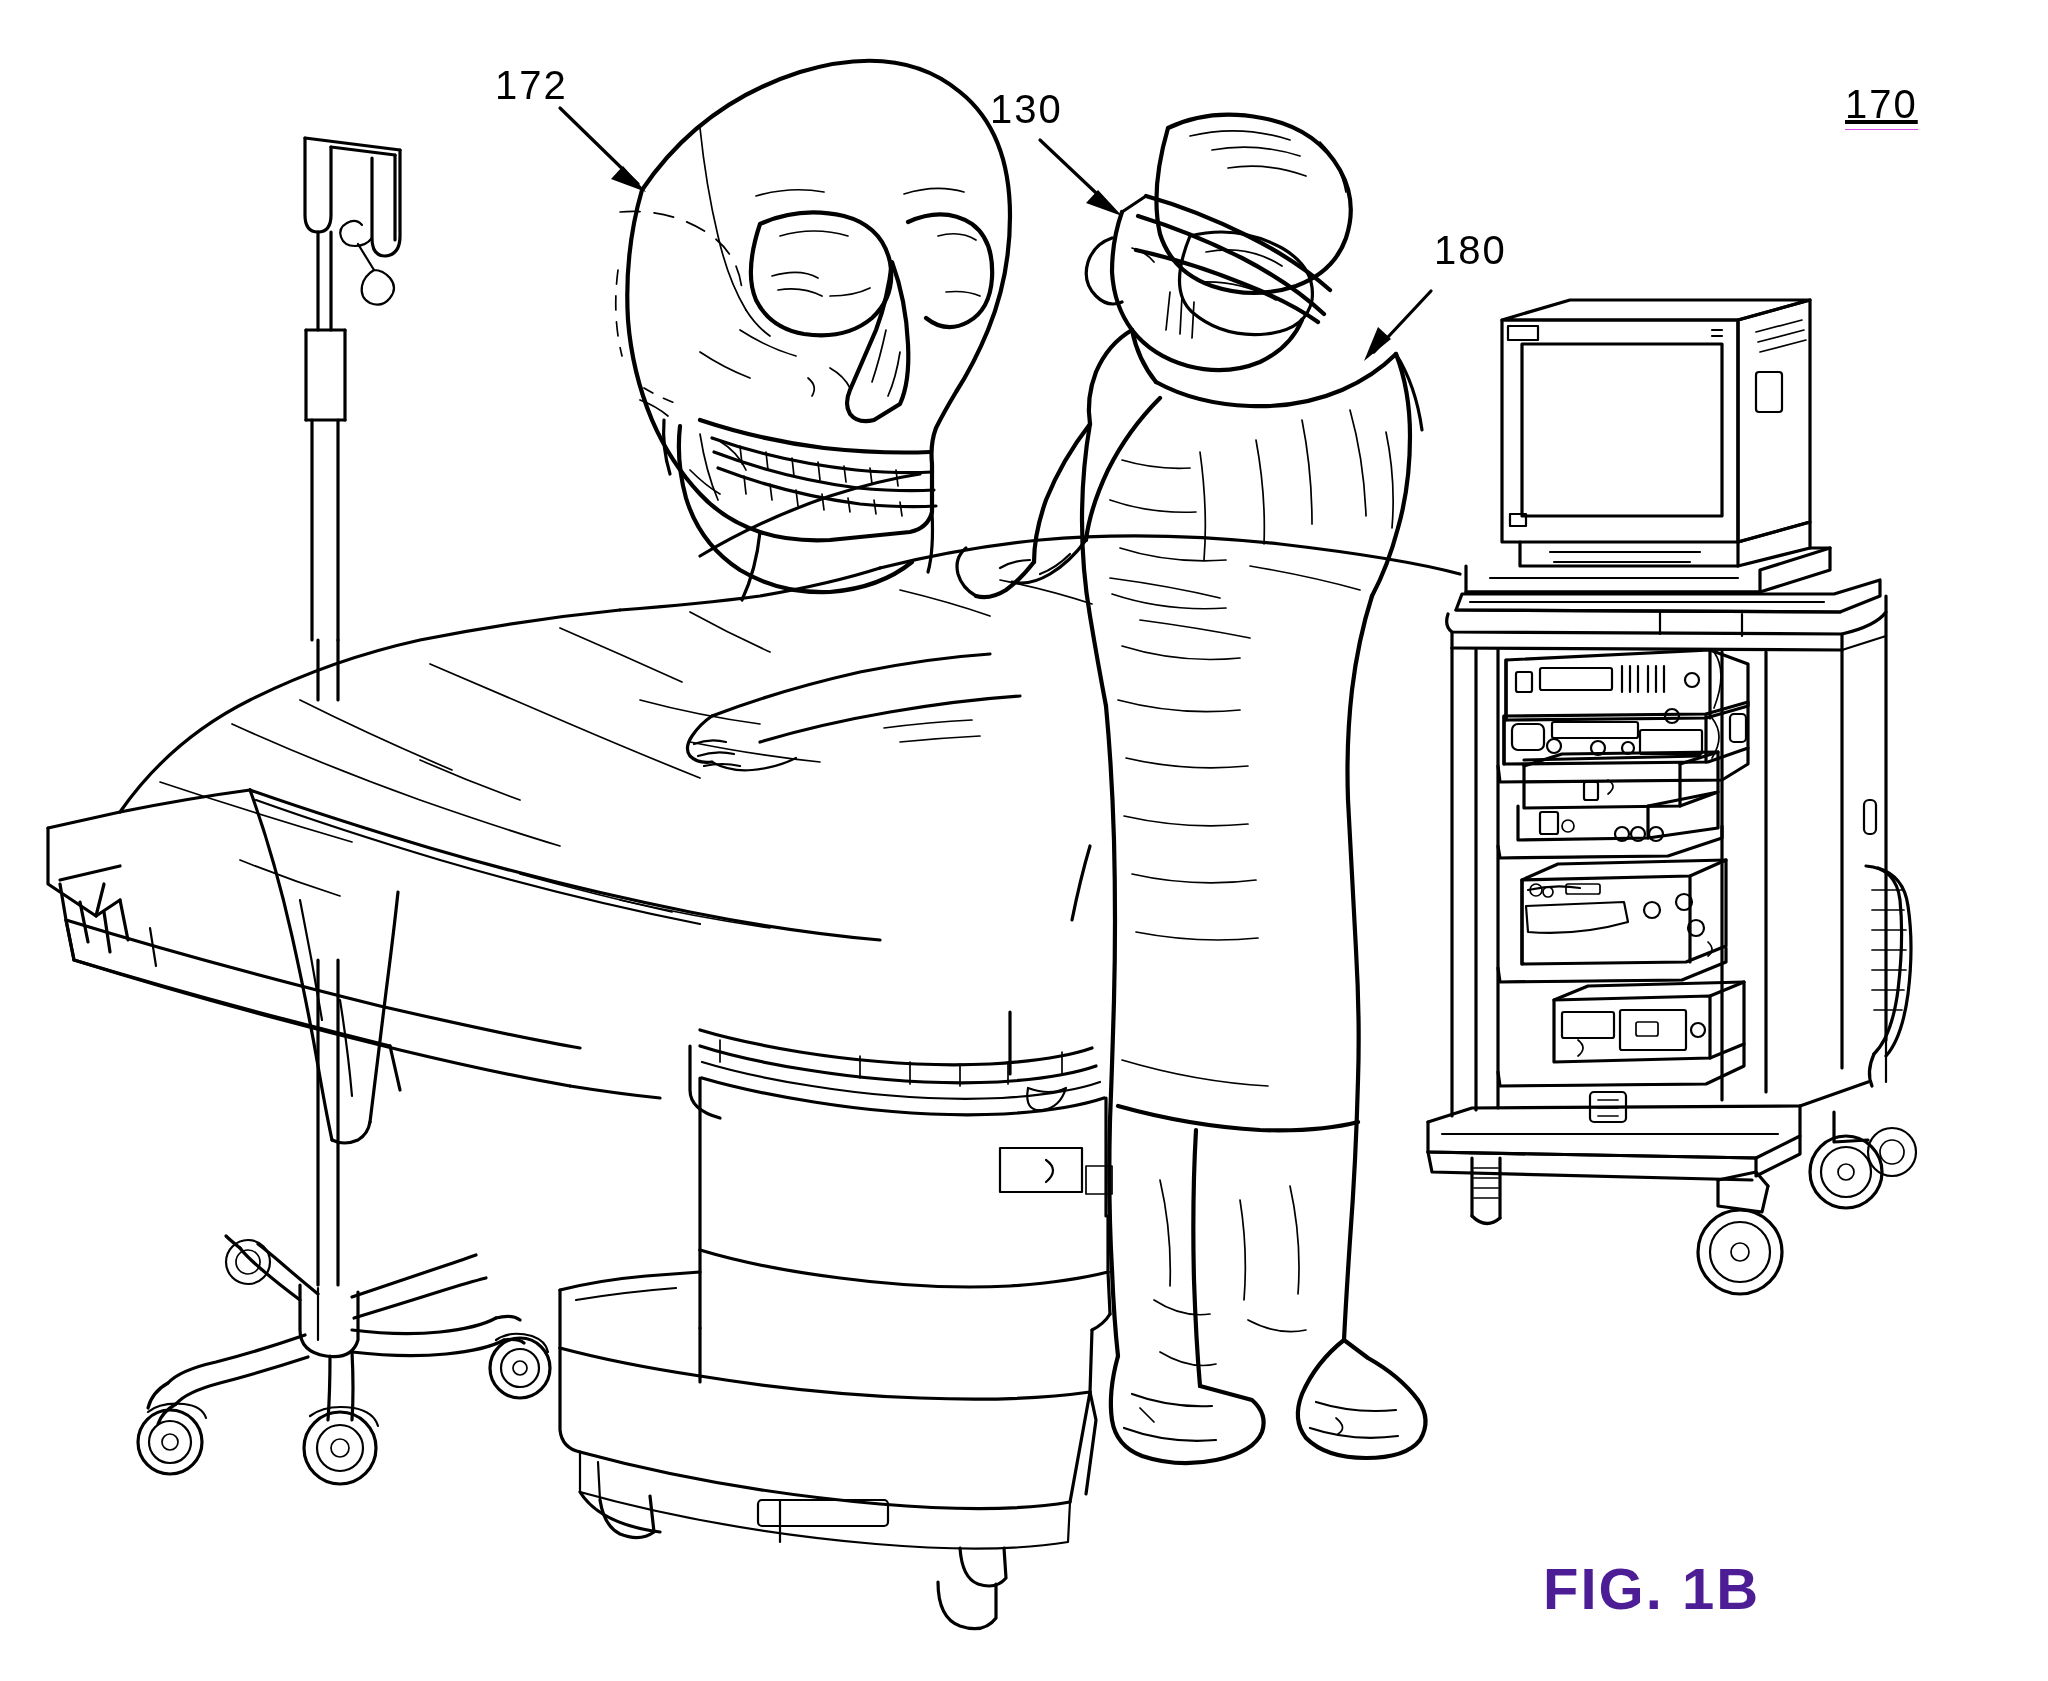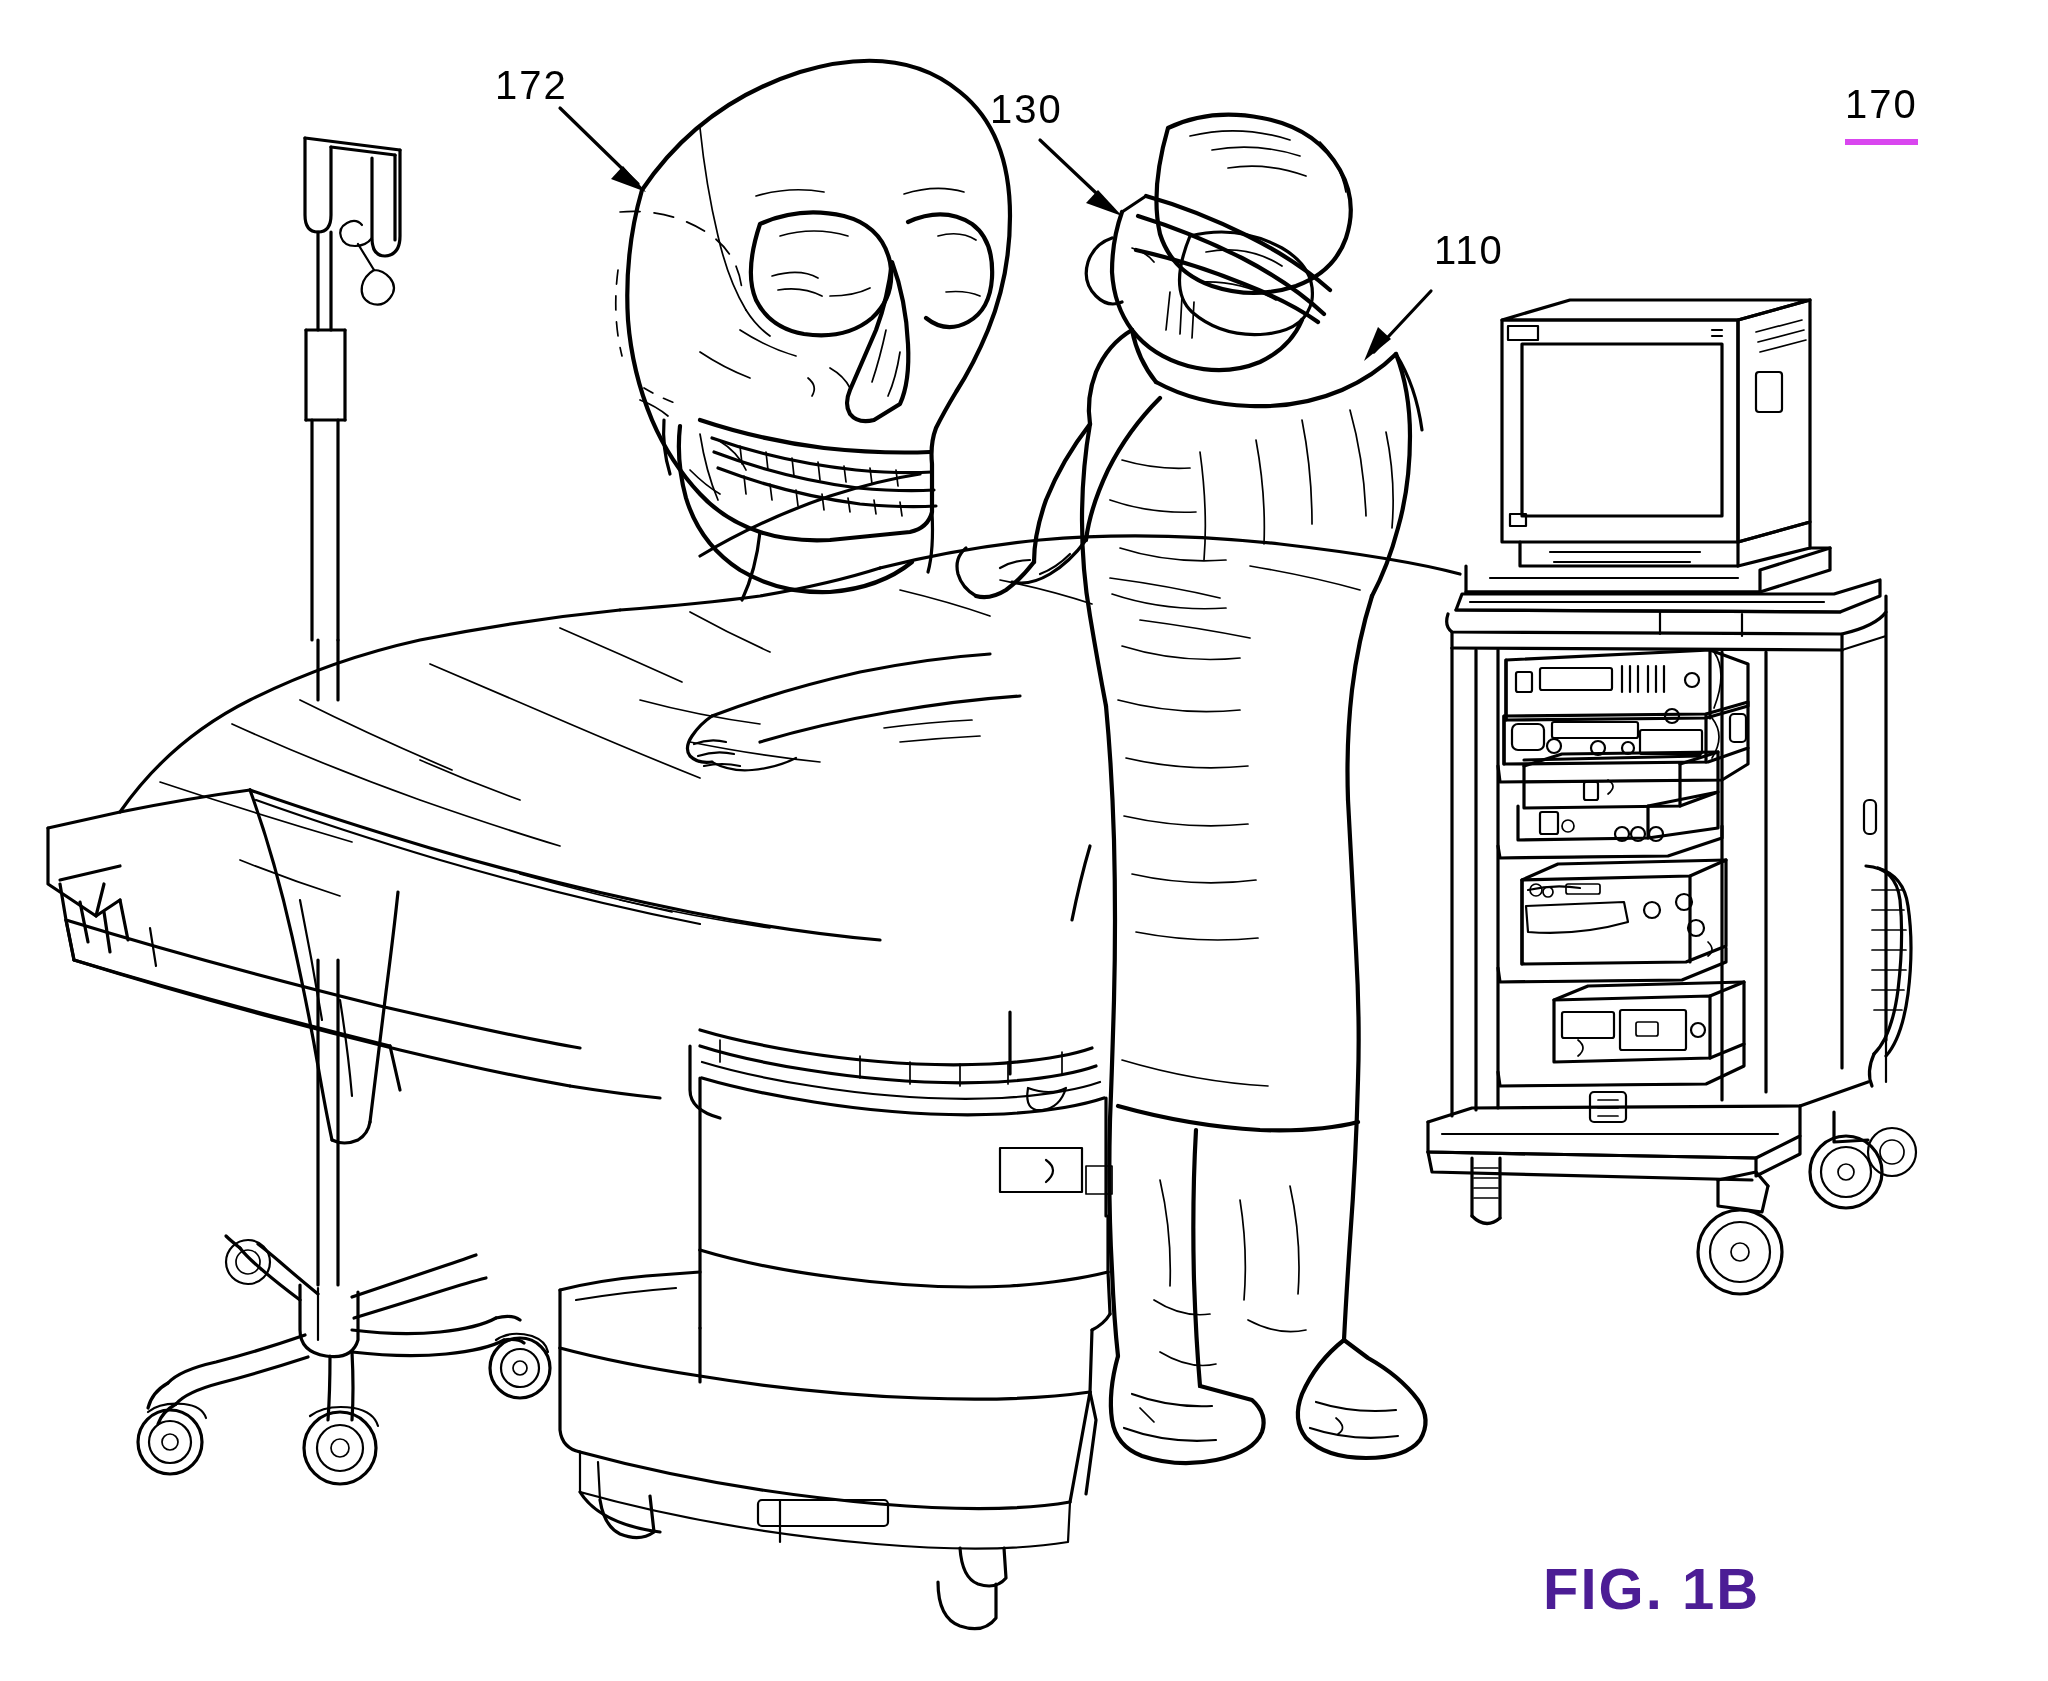--- a/index.html
+++ b/index.html
@@ -63,22 +63,23 @@
     font-family: "Liberation Sans", sans-serif;
     font-size: 40px;
     font-weight: 400;
     color: #000000;
     letter-spacing: 2px;
     white-space: nowrap;
   }
   #label-170 {
     left: 1845px;
     top: 82px;
-    border-bottom: 6px solid #d946ef;
-    padding-bottom: 12px;
+    border-bottom: 1px solid #d946ef;
+    padding-bottom: 2px;
+    text-decoration: underline;
   }
   #label-172 { left: 495px; top: 55px; margin-top: 8px; }
   #label-130 { left: 990px; top: 87px; }
   #label-180 { left: 1434px; top: 228px; }
 
   #fig-caption {
     position: absolute;
     left: 1543px;
     top: 1555px;
     font-family: "Liberation Sans", sans-serif;
@@ -720,17 +721,17 @@
     </g>
 
   </svg>
 
   <div class="ref-label" id="label-170">170</div>
 
   <div class="ref-label" id="label-172">172</div>
 
   <div class="ref-label" id="label-130">130</div>
 
-  <div class="ref-label" id="label-180">110</div>
+  <div class="ref-label" id="label-180">180</div>
 
   <div id="fig-caption">FIG. 1B</div>
 
 </div>
 
 </body></html>

